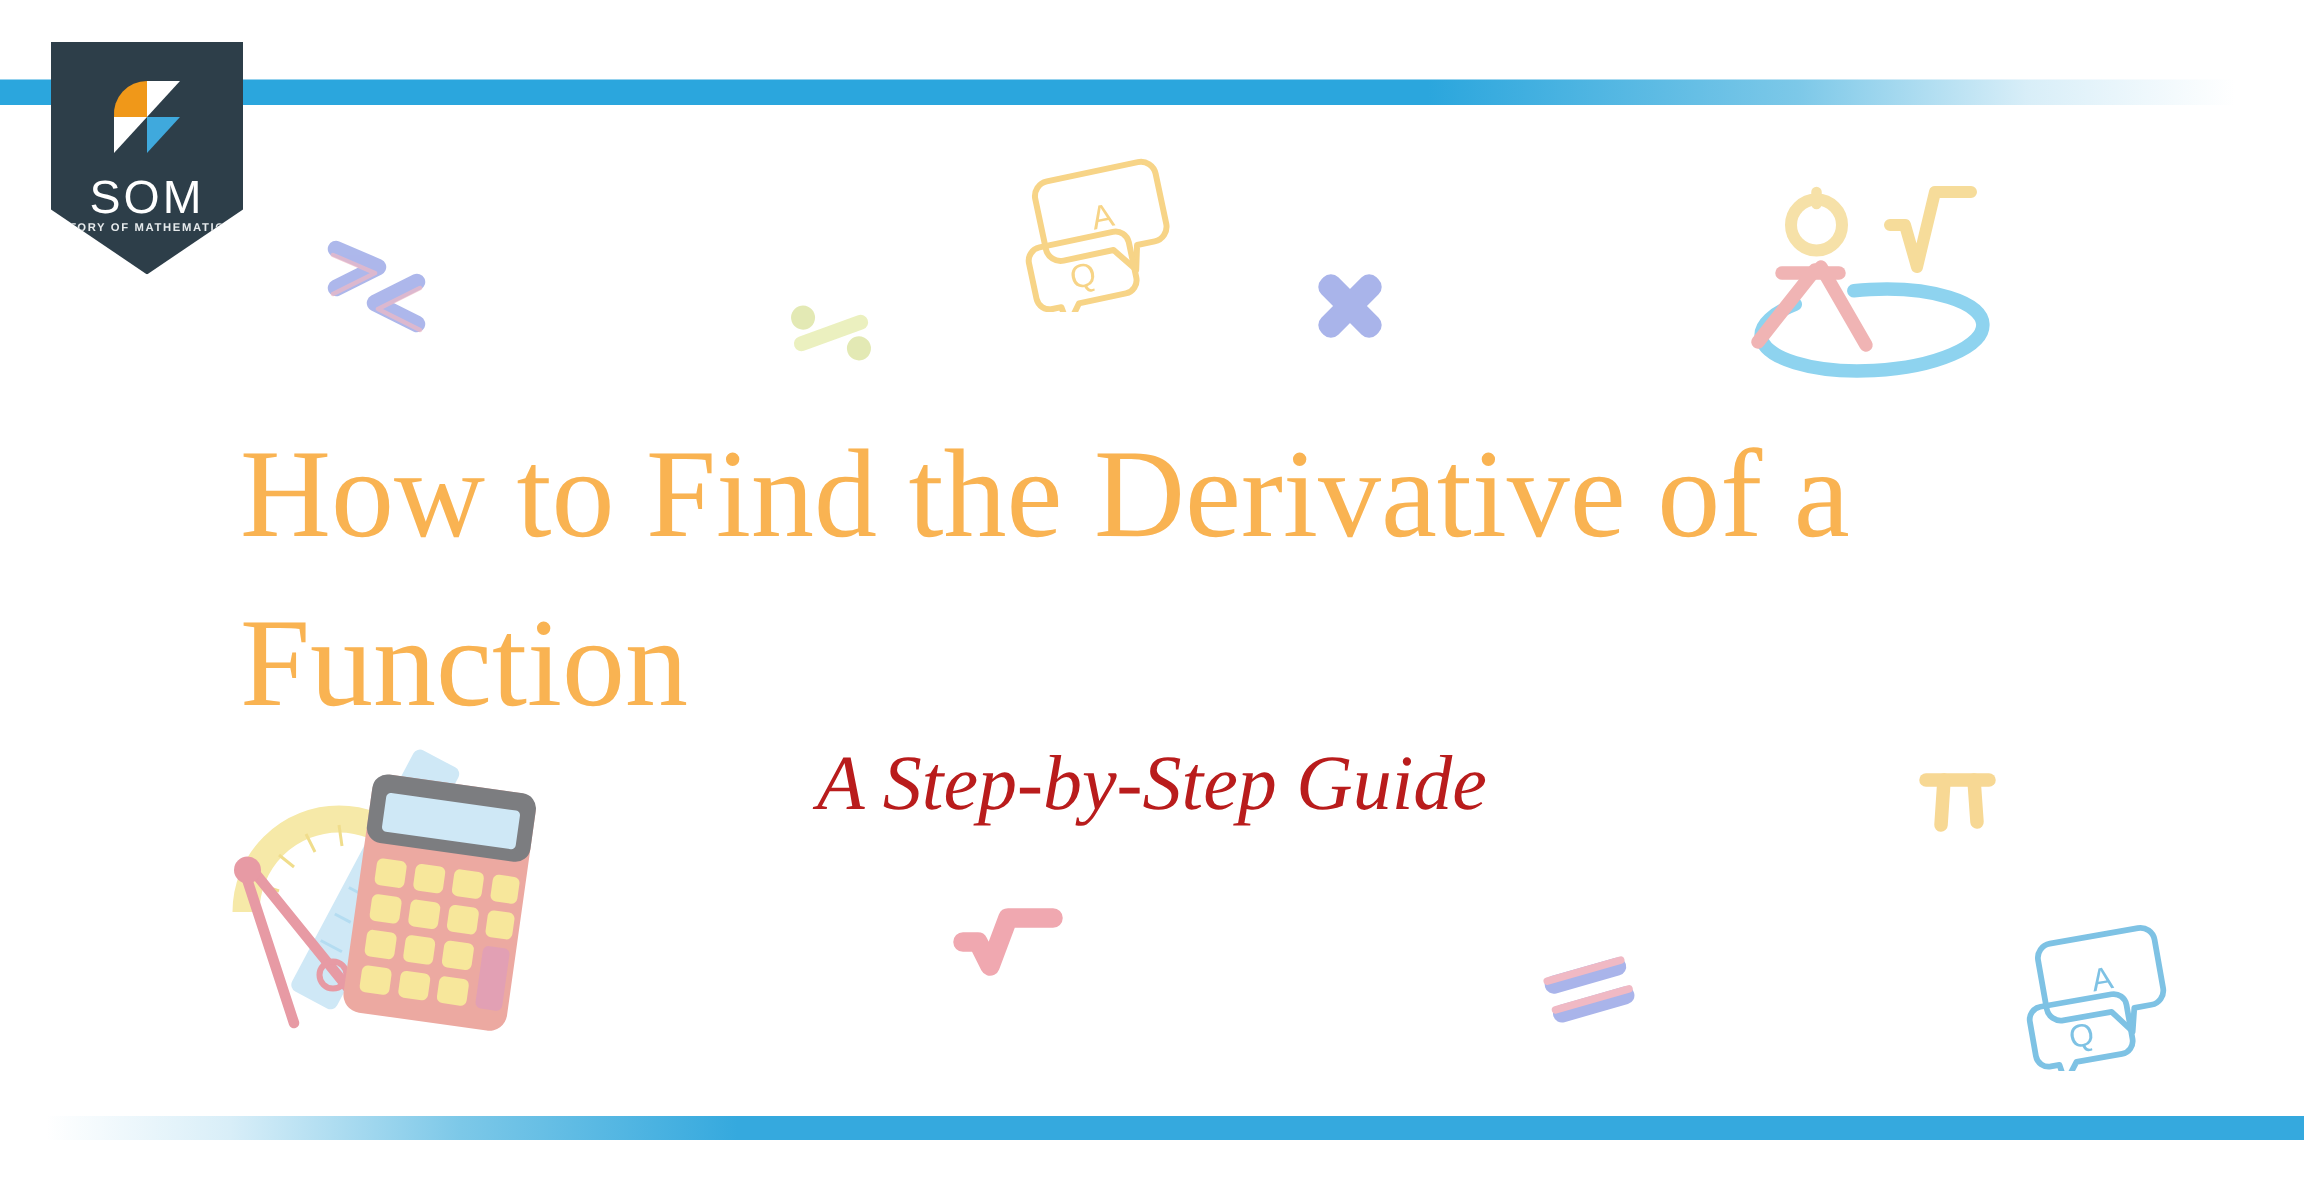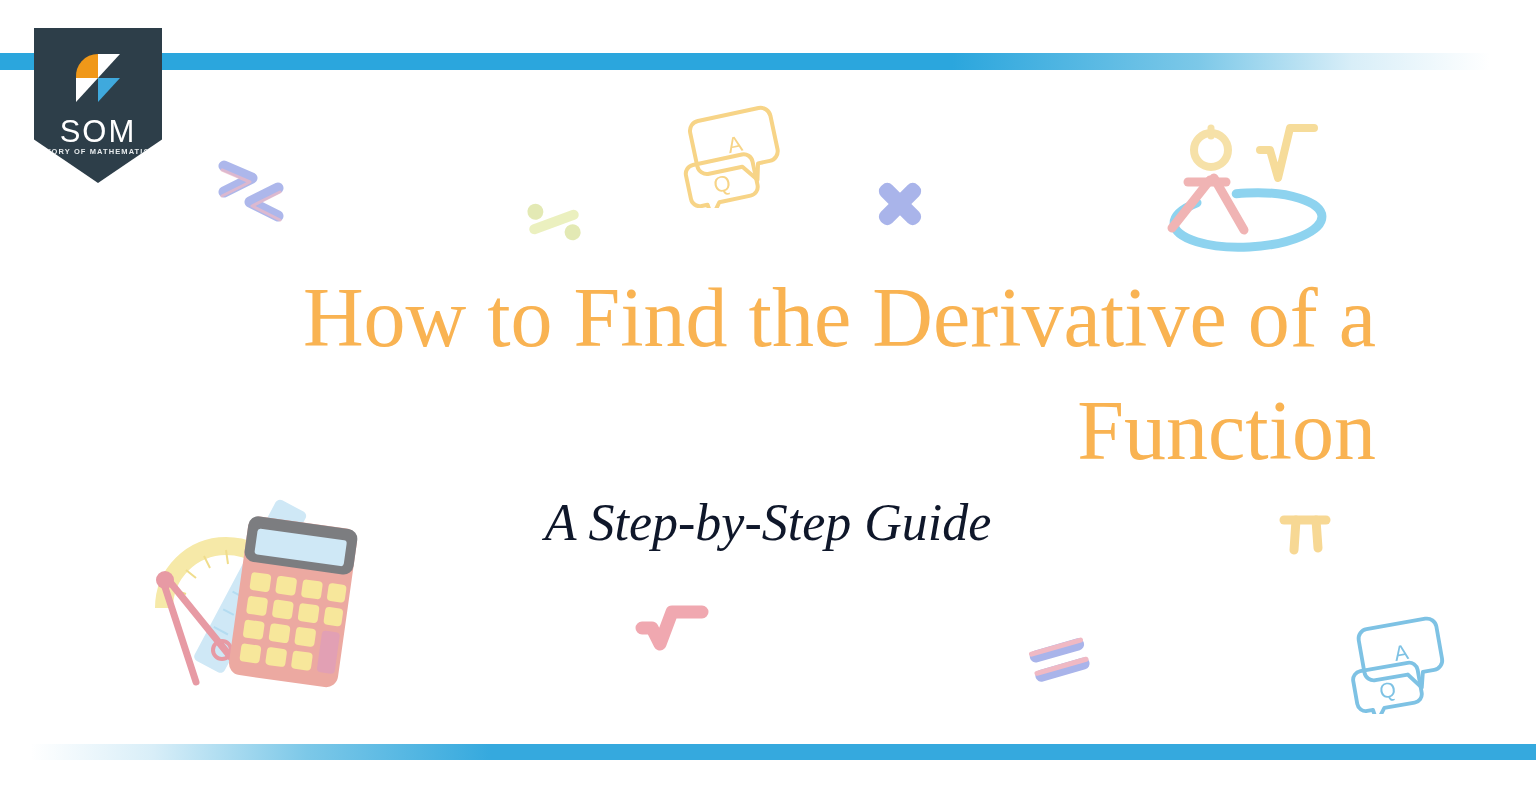--- a/index.html
+++ b/index.html
@@ -78,37 +78,37 @@
     font-weight: bold;
     font-size: 7.5px;
     letter-spacing: 1.1px;
     line-height: 1;
   }
 
   
   .headline {
     position: absolute;
     left: 160px;
-    top: 262px;
+    top: 274px;
     width: 1216px;
-    text-align: right;
+    text-align: left;
     color: #f9b352;
     font-family: "Liberation Serif", serif;
     font-size: 84px;
     line-height: 1.34;
     letter-spacing: 0px;
     z-index: 4;
   }
   .subtitle {
     position: absolute;
     left: 160px;
     top: 492px;
     width: 1216px;
     text-align: center;
-    color: #0f172a;
+    color: #b91c1c;
     font-family: "Liberation Serif", serif;
     font-style: italic;
     font-size: 52px;
     line-height: 1.2;
     z-index: 4;
   }
 
   
   .deco { position: absolute; z-index: 2; }
 </style>

